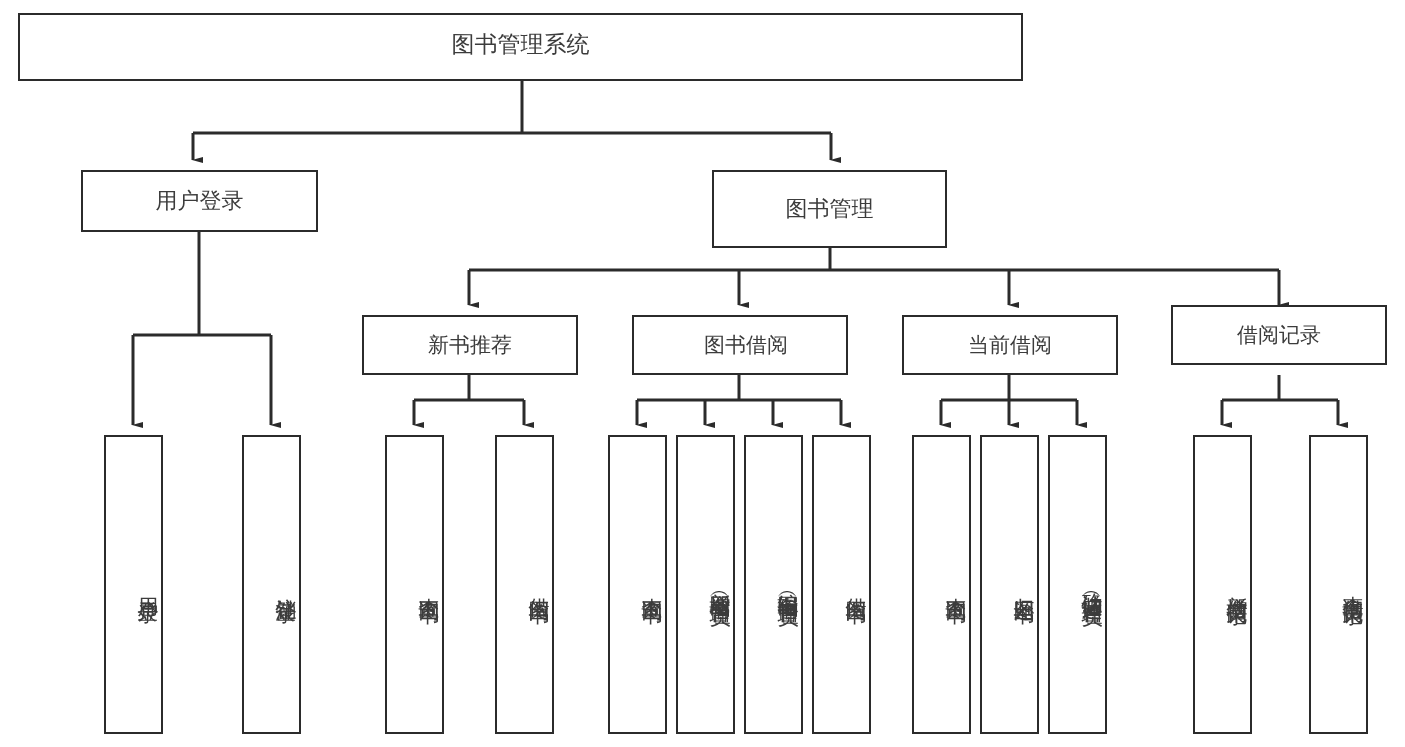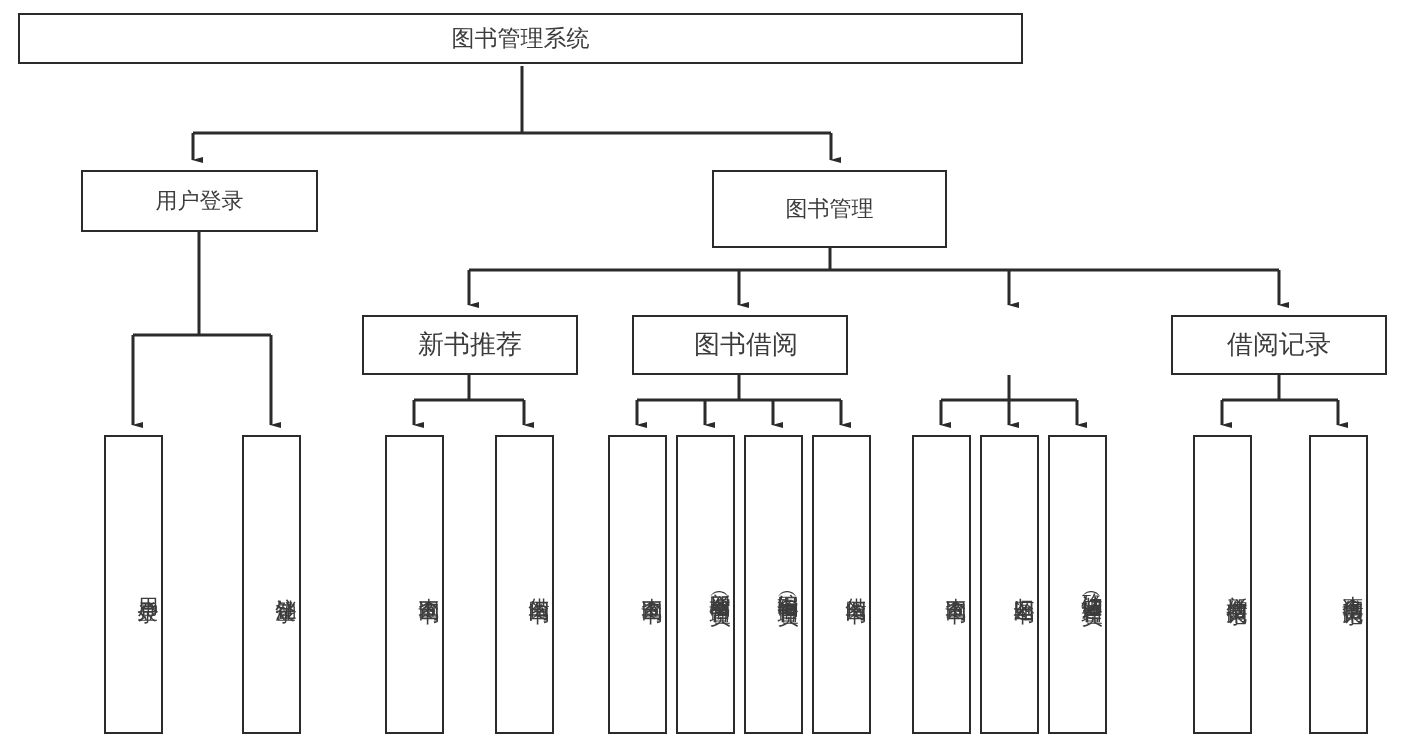--- a/index.html
+++ b/index.html
@@ -38,21 +38,21 @@
     text-align: center;
     line-height: 1.28;
   }
   .node.root {
     font-size: 23px;
   }
   .node.level2 {
     font-size: 22px;
   }
   .node.level3 {
-    font-size: 26px;
+    font-size: 21px;
   }
   .node.leaf {
     font-size: 21px;
     writing-mode: vertical-rl;
     text-orientation: upright;
     letter-spacing: 2px;
     padding: 8px 0;
     align-items: flex-start;
     justify-content: center;
   }
@@ -117,38 +117,41 @@
       <path d="M1009,400 L1009,425" marker-end="url(#arrowhead)"></path>
       <path d="M1077,400 L1077,425" marker-end="url(#arrowhead)"></path>
 
       <path d="M1279,375 L1279,400"></path>
       <path d="M1222,400 L1338,400"></path>
       <path d="M1222,400 L1222,425" marker-end="url(#arrowhead)"></path>
       <path d="M1338,400 L1338,425" marker-end="url(#arrowhead)"></path>
     </g>
   </svg>
 
-  <div class="node root" style="left:18px; top:13px; width:1005px; height:51px;">
+  <div class="node root" style="left:18px; top:13px; width:1005px; height:68px;font-family:Liberation Mono, monospace;">
     <span>图书管理系统</span>
   </div>
 
   <div class="node level2" style="left:81px; top:170px; width:237px; height:62px;">
     <span>用户登录</span>
   </div>
   <div class="node level2" style="left:712px; top:170px; width:235px; height:78px;">
     <span>图书管理</span>
   </div>
 
   <div class="node level3" style="left:362px; top:315px; width:216px; height:60px;">
     <span>新书推荐</span>
   </div>
   <div class="node level3" style="left:632px; top:315px; width:216px; height:60px;padding-left:12px;">
     <span>图书借阅</span>
   </div>
-  <div class="node level3" style="left:1171px; top:315px; width:216px; height:60px;">
+  <div class="node level3" style="left:902px; top:315px; width:216px; height:60px;">
+    <span>当前借阅</span>
+  </div>
+  <div class="node level3" style="left:1171px; top:305px; width:216px; height:60px;">
     <span>借阅记录</span>
   </div>
 
   <div class="node leaf" style="left:104px; top:435px; width:59px; height:299px;">
     <span class="vtext">用户登录</span>
   </div>
   <div class="node leaf" style="left:242px; top:435px; width:59px; height:299px;">
     <span class="vtext">注销登录</span>
   </div>
 

